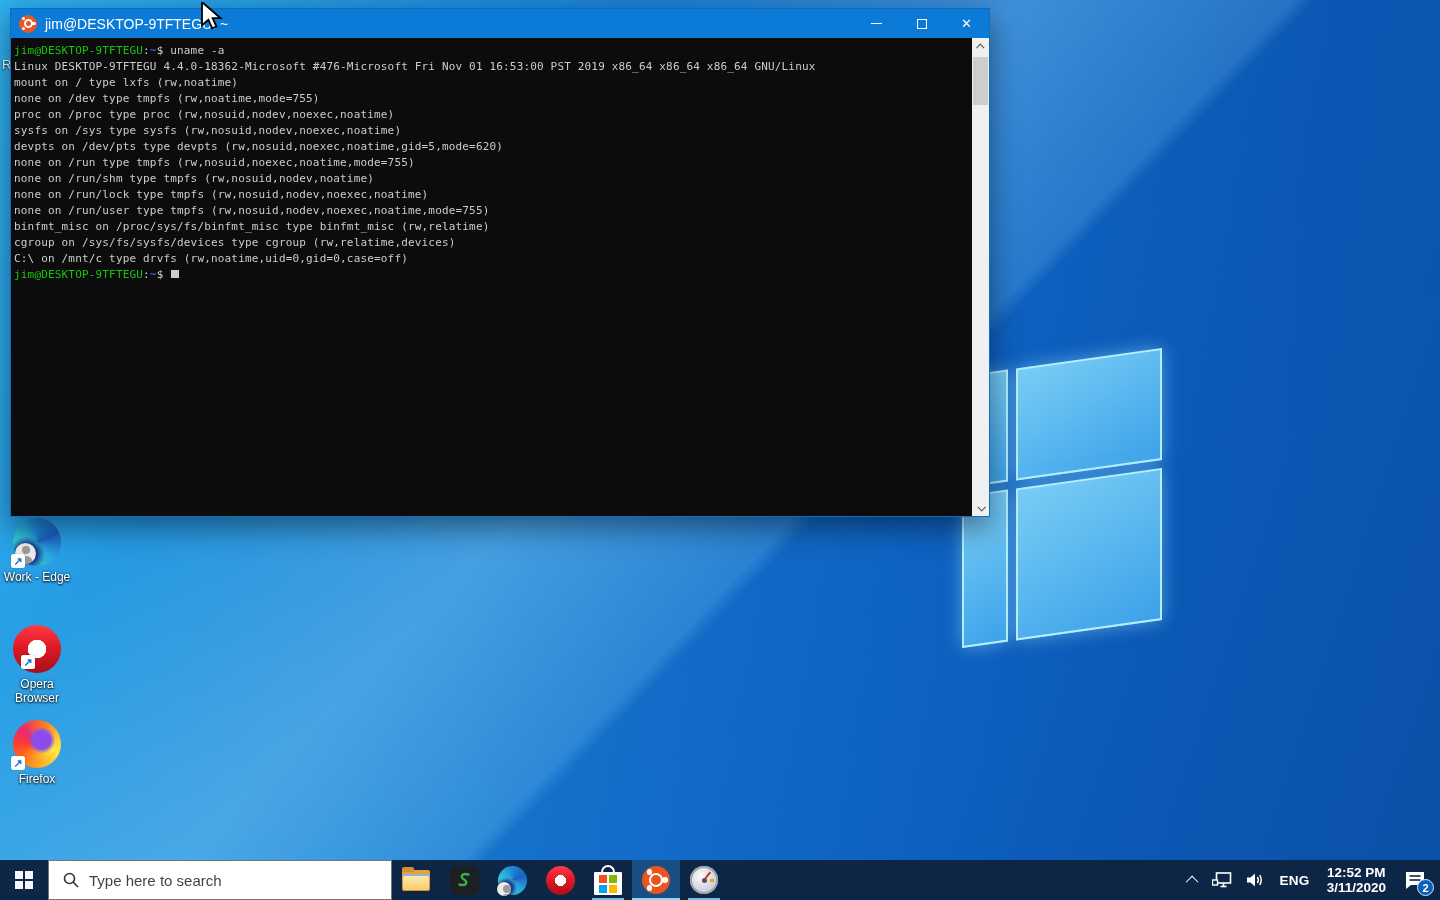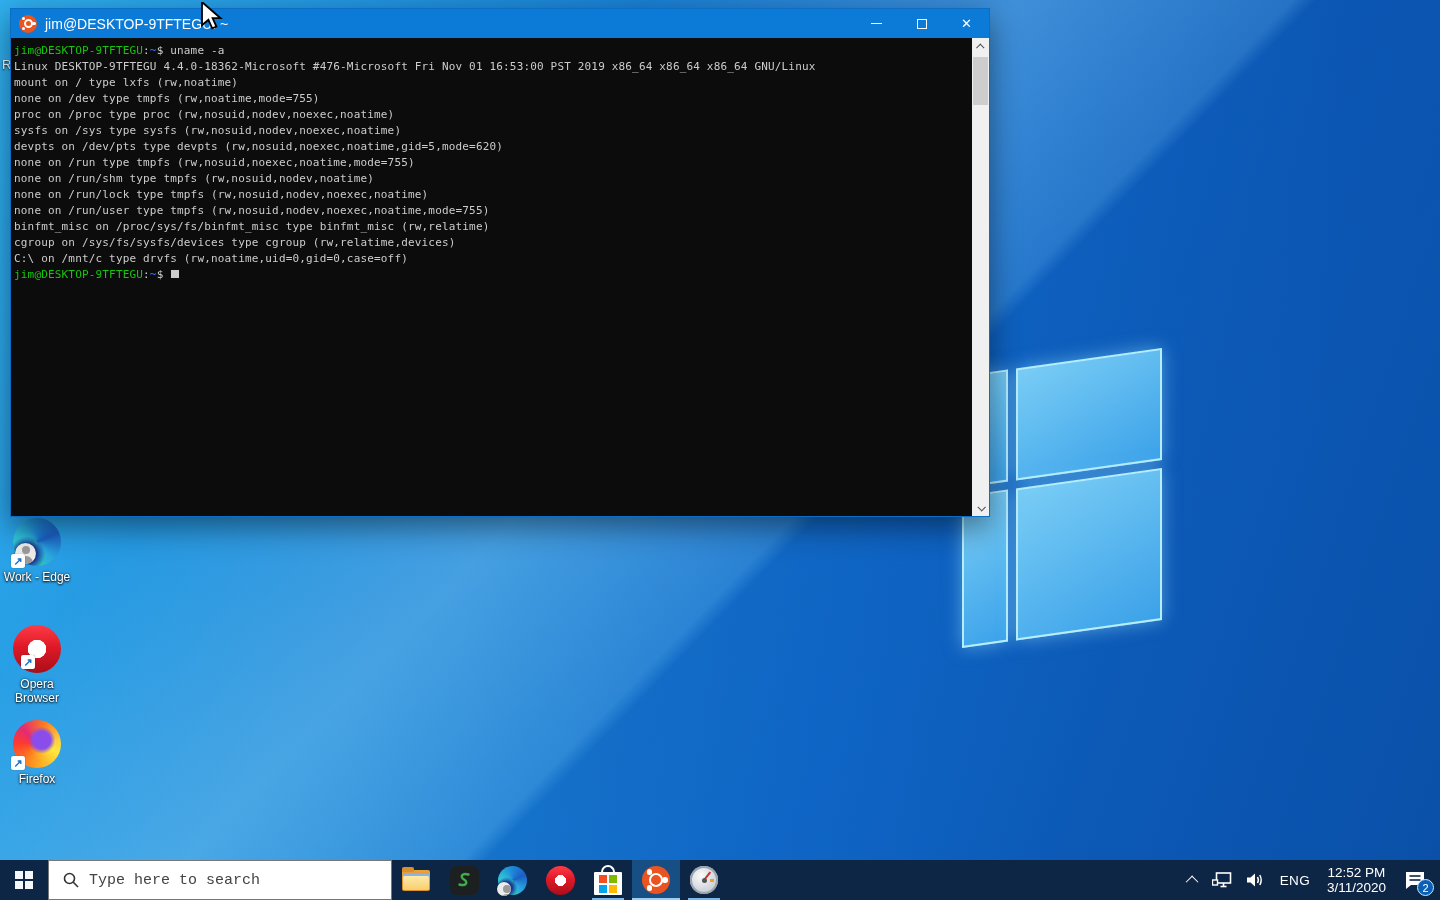--- a/index.html
+++ b/index.html
@@ -89,21 +89,21 @@
 
   
   .taskbar { position:absolute; left:0; bottom:0; width:1440px; height:40px; background:#0e2646;
     z-index:20; display:flex; align-items:stretch; }
   .start-btn { width:48px; display:flex; align-items:center; justify-content:center; background:transparent; border:none; }
   .start-logo { display:grid; grid-template-columns:8px 8px; grid-template-rows:8px 8px; gap:1.5px; }
   .start-logo span { background:#f4f7fb; }
   .search-box { position:relative; width:344px; background:#fff; border:1px solid #777;
     display:flex; align-items:center; }
   .search-box input { border:none; outline:none; width:260px; font-size:15px; color:#333;
-    font-family:Liberation Mono, monospace; background:transparent; }
+    font-family:Liberation Sans, sans-serif; background:transparent; }
   .search-box input::placeholder { color:#444; opacity:1; }
   .search-glyph { margin:0 10px 0 14px; }
 
   .tb-btn { position:relative; width:48px; height:40px; background:transparent; border:none;
     display:flex; align-items:center; justify-content:center; }
   .tb-btn.running::after { content:""; position:absolute; left:8px; right:8px; bottom:0; height:2.5px; background:#7ab7e8; }
   .tb-btn.active { background:#174e84; }
   .tb-btn.active::after { left:0; right:0; background:#9ccdf2; }
 
   .folder-icon { position:relative; width:28px; height:21px; }
@@ -128,21 +128,21 @@
     background:radial-gradient(circle at 40% 35%, #fafafa, #c9ced6 70%, #8f969e 100%);
     box-shadow:inset 0 0 0 2px #9aa2ac; }
   .gauge-needle { position:absolute; left:13px; top:4px; width:2.4px; height:12px; background:#d42a1e;
     transform-origin:50% 85%; transform:rotate(38deg); }
   .gauge-dot { position:absolute; left:11.5px; top:11.5px; width:5px; height:5px; border-radius:50%; background:#555; }
   .gauge-tick { position:absolute; right:4px; top:13px; width:4px; height:3px; background:#f0a02a; }
 
   
   .tray { margin-left:auto; display:flex; align-items:center; color:#fff; }
   .tray-btn { height:40px; background:transparent; border:none; color:#fff; display:flex;
-    align-items:center; justify-content:center; padding:0 7px; font-family:"Liberation Sans",sans-serif; }
+    align-items:center; justify-content:center; padding:0 7px; font-family:"Liberation Sans",sans-serif;font-weight:bold; }
   .tray-chevron { width:9px; height:9px; border-left:1.7px solid #fff; border-top:1.7px solid #fff;
     transform:rotate(45deg) translateY(2px); }
   .lang-label { font-size:13.5px; letter-spacing:0.3px; }
   .clock { flex-direction:column; line-height:15px; font-size:13.5px; padding:0 10px; }
   .clock .date { font-size:13.5px; }
   .action-center { position:relative; padding:0 14px 0 8px; }
   .ac-badge { position:absolute; right:6px; bottom:4px; width:17px; height:17px; border-radius:50%;
     background:#0a60b6; border:1px solid #cfe6fa; color:#fff; font-size:11px;
     display:flex; align-items:center; justify-content:center; }
 

